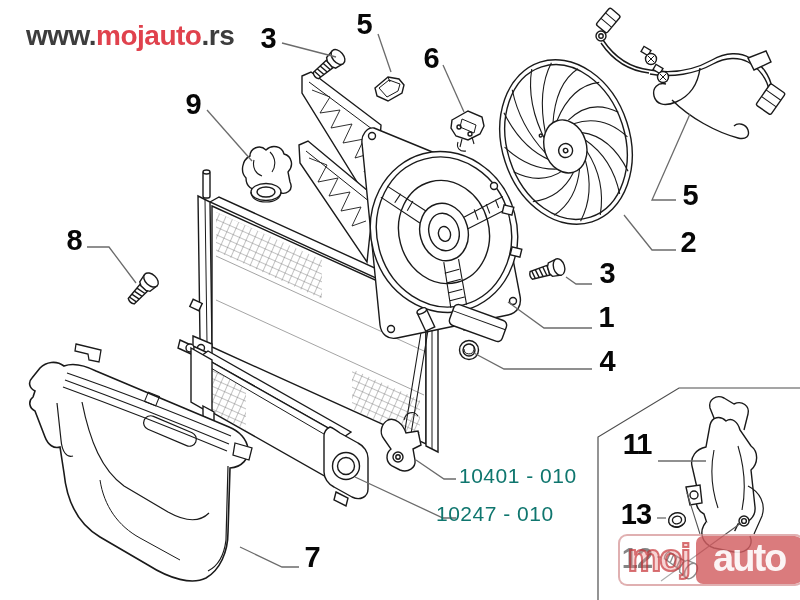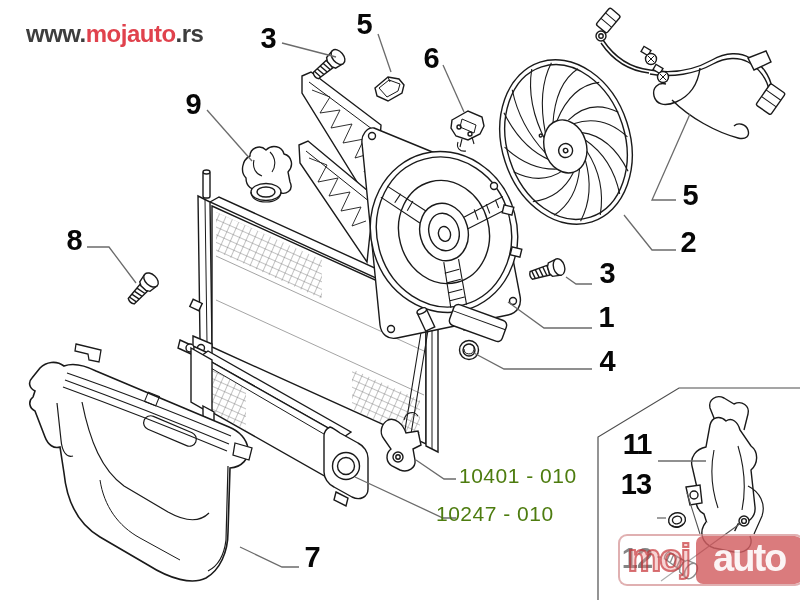--- a/index.html
+++ b/index.html
@@ -1,25 +1,25 @@
 <!DOCTYPE html>
 <html><head>
 <meta charset="utf-8">
 <style>
   html,body{margin:0;padding:0;background:#ffffff;}
   body{width:800px;height:600px;position:relative;overflow:hidden;
        font-family:"Liberation Sans",sans-serif;}
   svg{position:absolute;left:0;top:0;}
-  .logo{position:absolute;left:26px;top:20px;font-size:24px;font-weight:700;
+  .logo{position:absolute;left:26px;top:20px;font-size:28px;font-weight:700;
         color:#3d3d3d;letter-spacing:-0.5px;}
   .logo .brand{color:#e0424d;}
   .callout{position:absolute;transform:translate(-50%,-50%);font-weight:700;
            font-size:29px;color:#070707;letter-spacing:-1px;line-height:1;}
   .partnum{position:absolute;transform:translate(0,-50%);font-size:21px;
-           color:#4d7c0f;font-weight:500;letter-spacing:0.5px;line-height:1;}
+           color:#0f766e;font-weight:500;letter-spacing:0.5px;line-height:1;}
   .watermark{position:absolute;left:618px;top:534px;width:182px;height:48px;
              border:2px solid rgba(190,85,88,0.5);border-radius:9px;display:flex;
              overflow:hidden;background:rgba(255,255,255,0.55);opacity:0.92;}
   .wm-left{flex:0 0 42%;display:flex;align-items:center;justify-content:center;
            font-size:38px;font-weight:800;letter-spacing:-2px;line-height:1;
            color:rgba(235,150,150,0.45);-webkit-text-stroke:2px rgba(201,64,68,0.8);
            padding-bottom:4px;}
   .wm-right{flex:1;background:rgba(203,70,74,0.78);border-radius:7px;display:flex;
             align-items:center;justify-content:center;font-size:38px;font-weight:800;
             letter-spacing:-2px;color:rgba(255,255,255,0.93);line-height:1;
@@ -263,21 +263,21 @@
 <div class="callout" style="left:431px;top:58px">6</div>
 <div class="callout" style="left:193px;top:104px">9</div>
 <div class="callout" style="left:690px;top:195px">5</div>
 <div class="callout" style="left:688px;top:242px">2</div>
 <div class="callout" style="left:607px;top:273px">3</div>
 <div class="callout" style="left:606px;top:317px">1</div>
 <div class="callout" style="left:607px;top:361px">4</div>
 <div class="callout" style="left:74px;top:240px">8</div>
 <div class="callout" style="left:312px;top:557px">7</div>
 <div class="callout" style="left:637px;top:444px">11</div>
-<div class="callout" style="left:636px;top:484px">13</div>
+<div class="callout" style="left:636px;top:514px">13</div>
 <div class="callout" style="left:637px;top:558px">12</div>
 
 <div class="partnum" style="left:459px;top:475px">10401 - 010</div>
 <div class="partnum" style="left:436px;top:513px">10247 - 010</div>
 
 <div class="watermark">
   <div class="wm-left">moj</div>
   <div class="wm-right">auto</div>
 </div>
 

